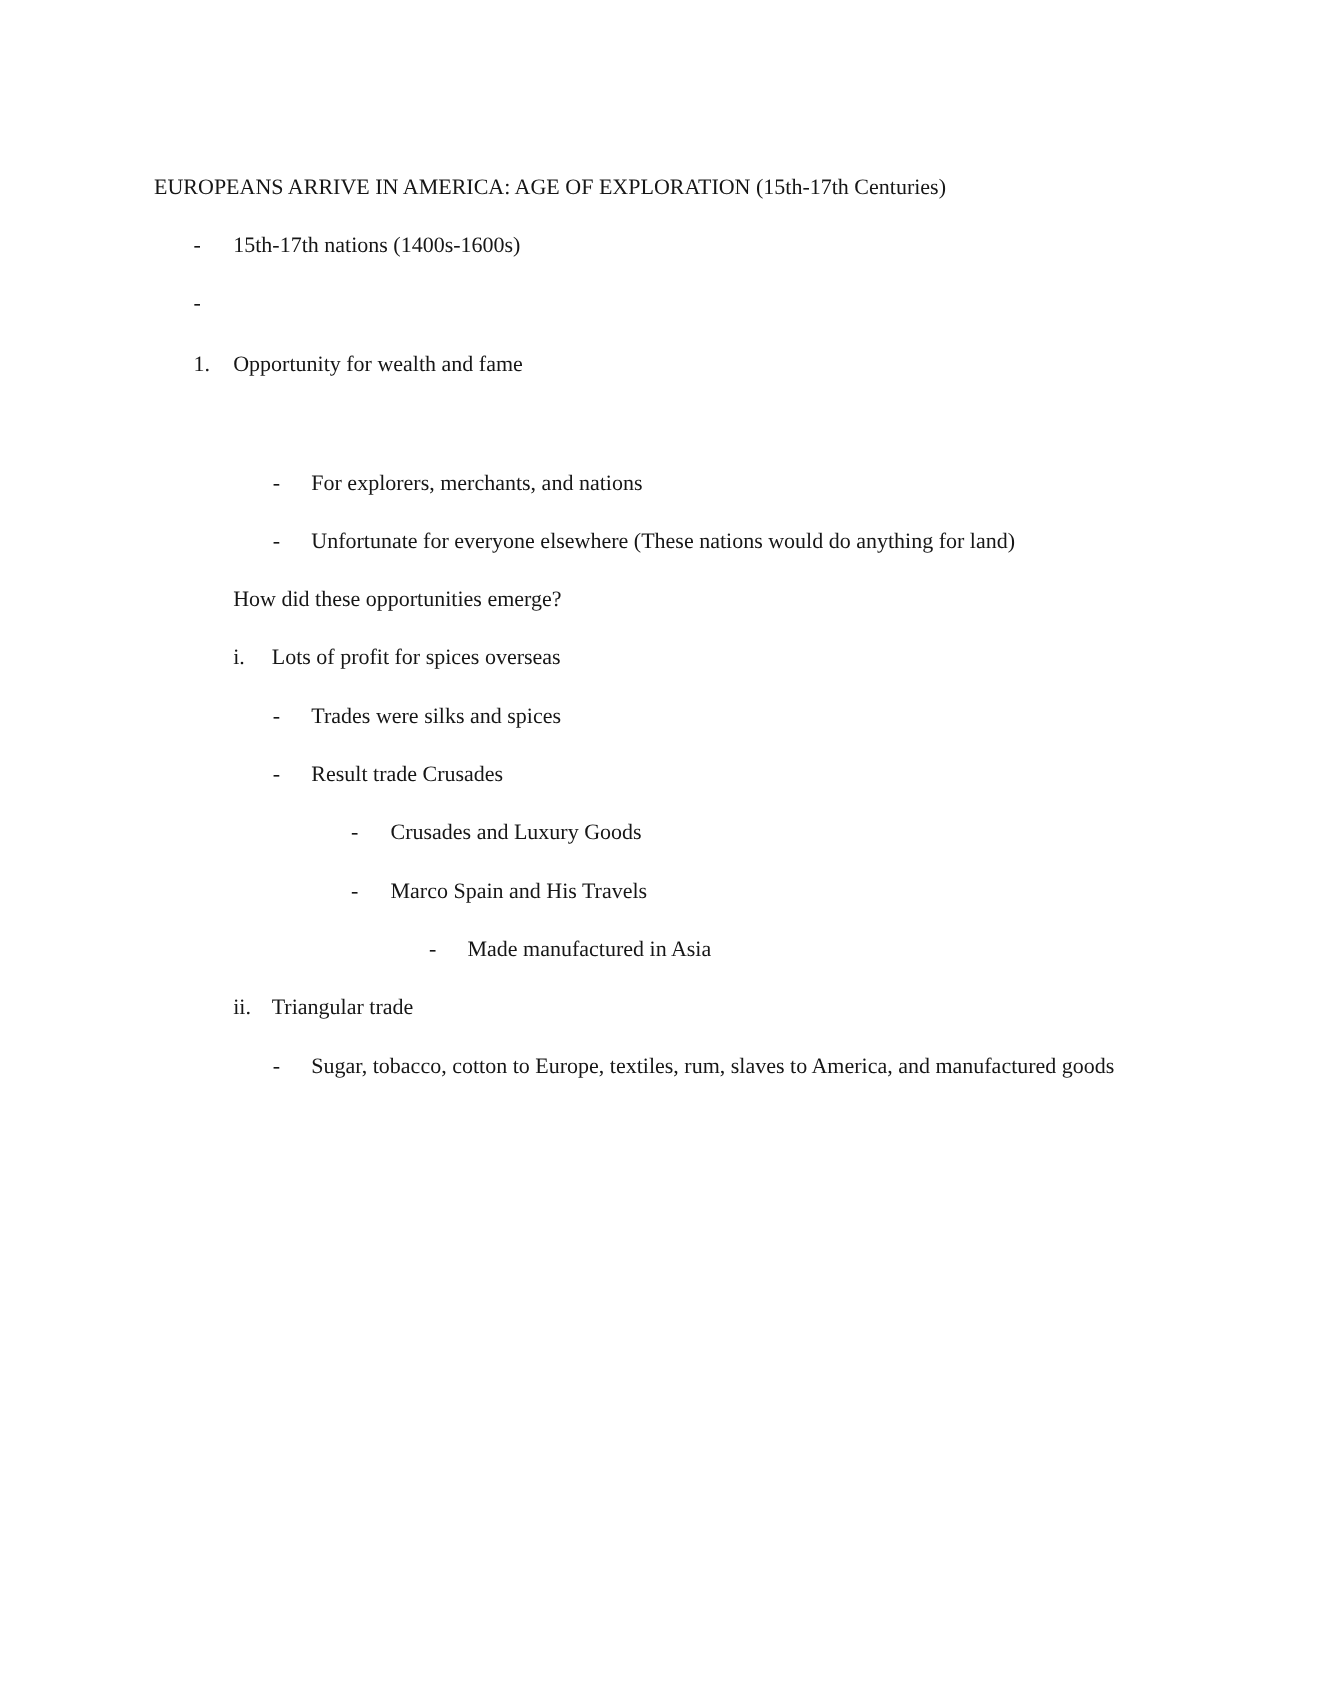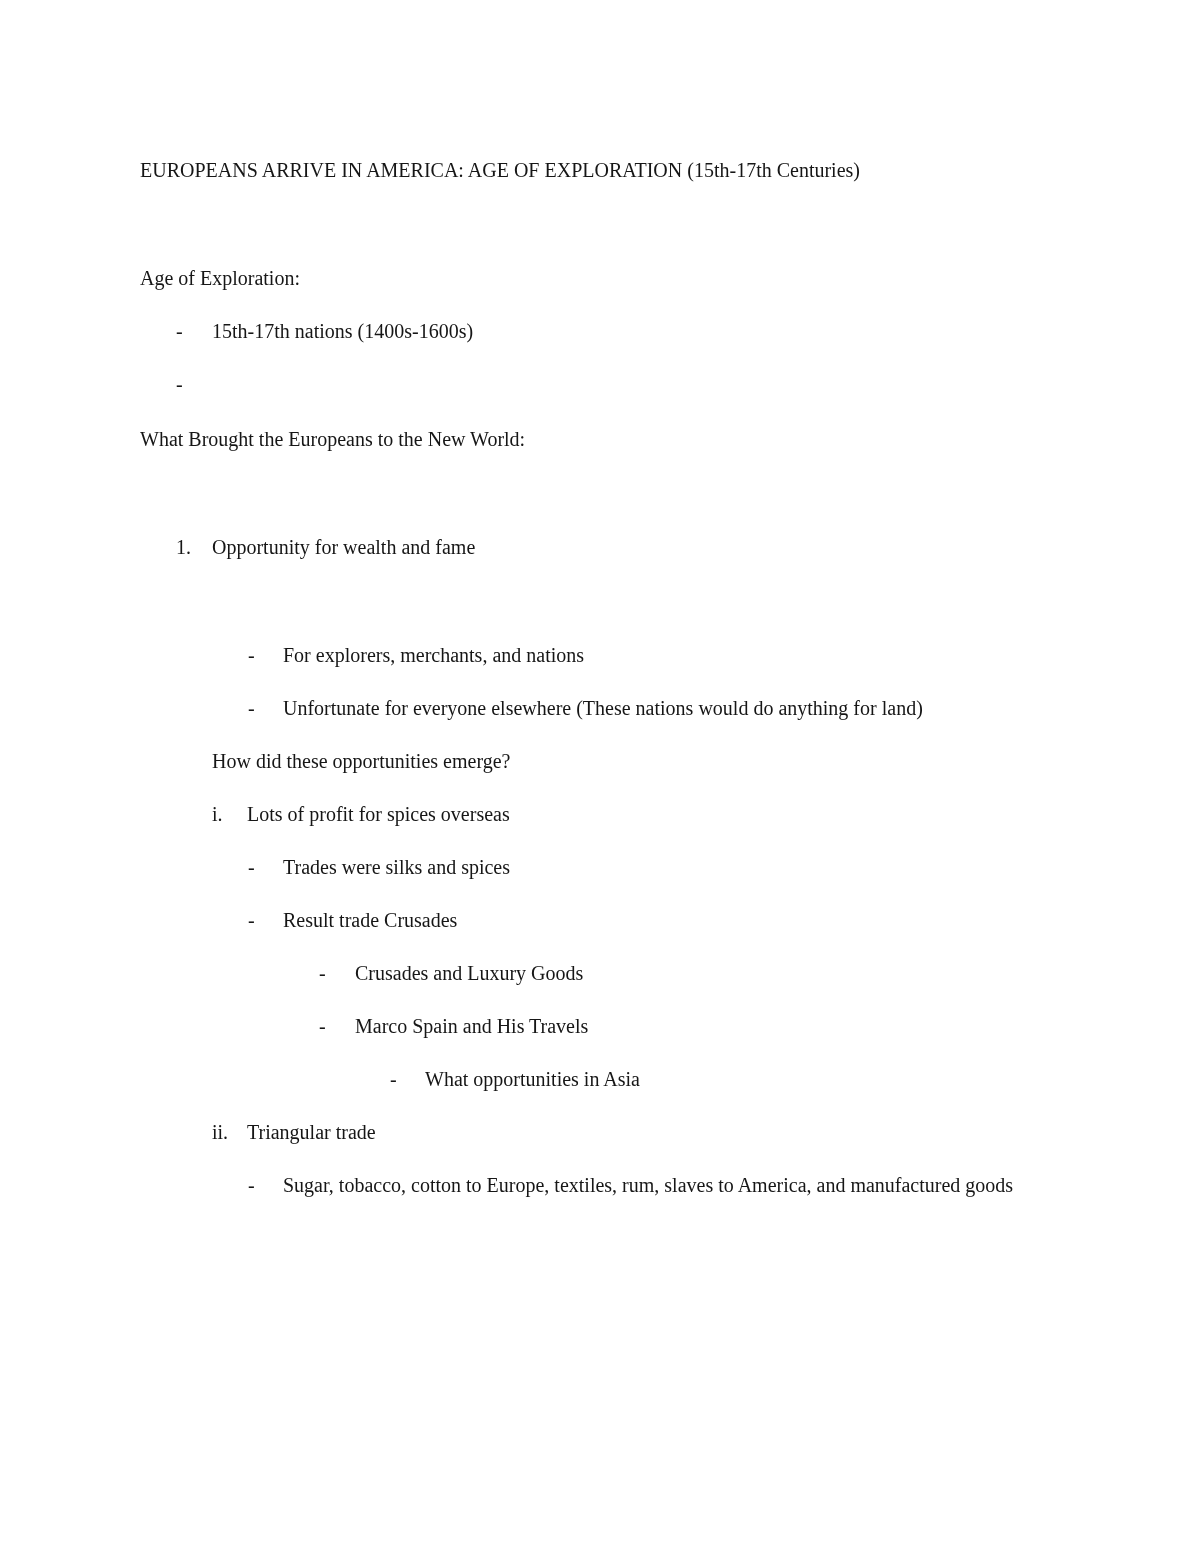--- a/index.html
+++ b/index.html
@@ -43,31 +43,29 @@
   .l3 .marker { left: 179px; }
   .l4 .marker { left: 250px; }
 </style>
 </head>
 <body>
 
 <div class="page">
 
   <div class="line l0">EUROPEANS ARRIVE IN AMERICA: AGE OF EXPLORATION (15th-17th Centuries)</div>
 
-  <div class="line l0 sp">Age of Exploration:</div>
 
   <div class="line l1">
     <span class="marker">-</span><span>15th-17th nations (1400s-1600s)</span>
   </div>
 
   <div class="line l1">
     <span class="marker">-</span>
   </div>
 
-  <div class="line l0 sp">What Brought the Europeans to the New World:</div>
 
   <div class="line l1 sp">
     <span class="marker">1.</span><span>Opportunity for wealth and fame</span>
   </div>
 
   <div class="line l2 sp">
     <span class="marker">-</span><span>For explorers, merchants, and nations</span>
   </div>
 
   <div class="line l2">
@@ -90,21 +88,21 @@
 
   <div class="line l3">
     <span class="marker">-</span><span>Crusades and Luxury Goods</span>
   </div>
 
   <div class="line l3">
     <span class="marker">-</span><span>Marco Spain and His Travels</span>
   </div>
 
   <div class="line l4">
-    <span class="marker">-</span><span>What opportunities in Asia</span>
+    <span class="marker">-</span><span>Made manufactured in Asia</span>
   </div>
 
   <div class="line lr">
     <span class="marker">ii.</span><span>Triangular trade</span>
   </div>
 
   <div class="line l2">
     <span class="marker">-</span><span>Sugar, tobacco, cotton to Europe, textiles, rum, slaves to America, and manufactured goods</span>
   </div>
 

